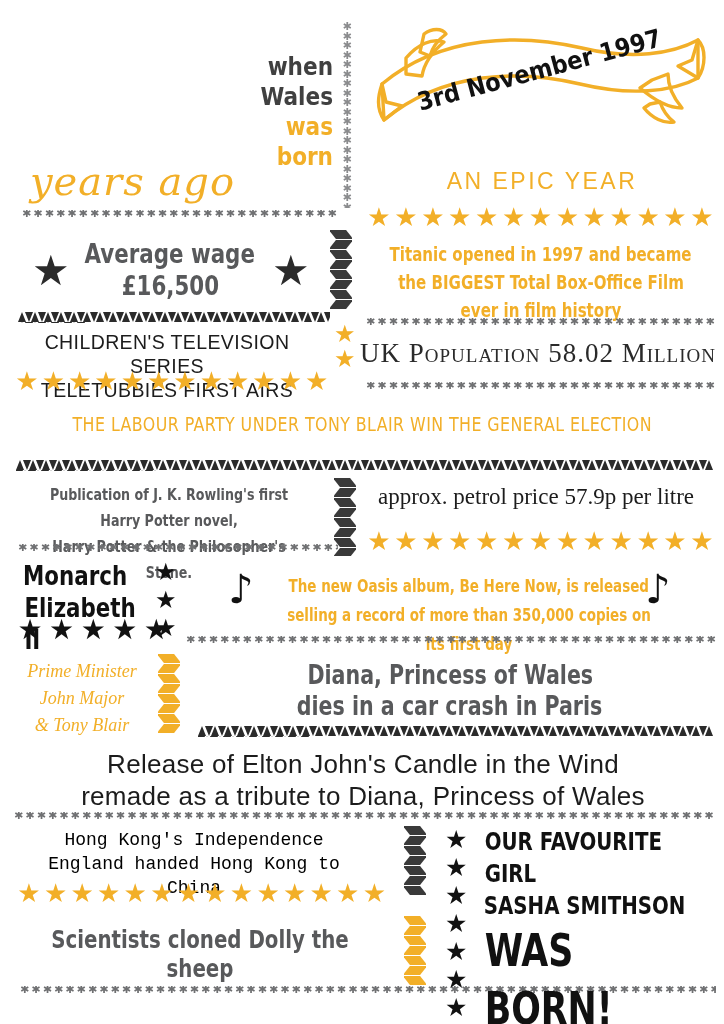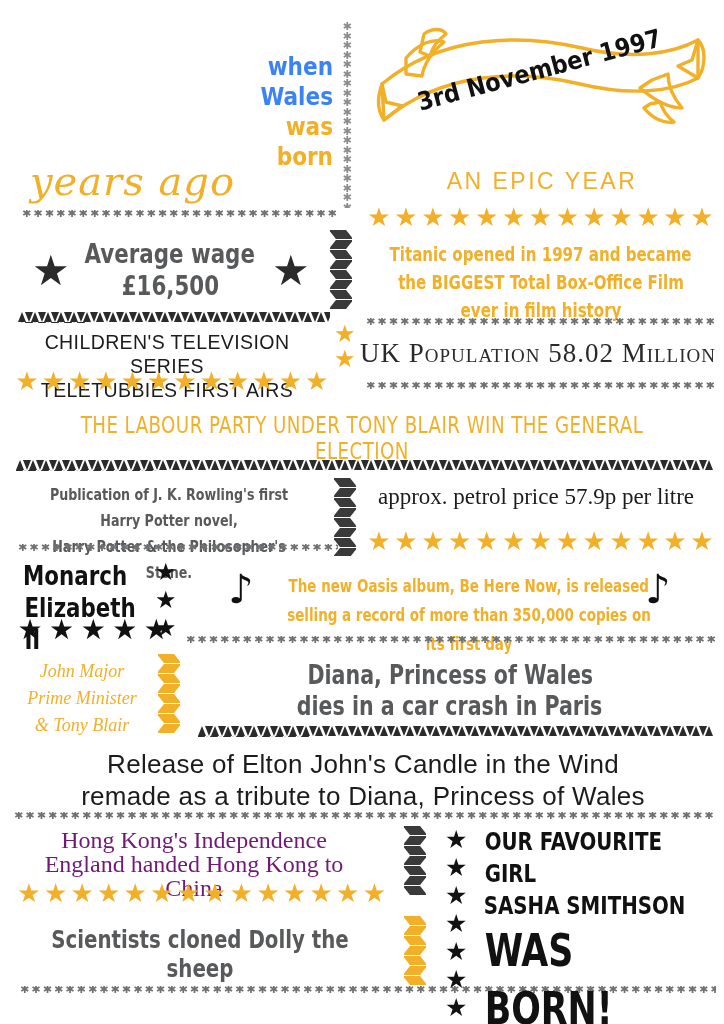--- a/index.html
+++ b/index.html
@@ -16,21 +16,21 @@
     width: 724px;
     height: 1024px;
     background: #ffffff;
     overflow: hidden;
   }
 
   
   .abs { position: absolute; }
   .ctr { text-align: center; }
   .yellow { color: #F2AF28; }
-  .gray   { color: #3b82f6; }
+  .gray   { color: #404040; }
 
   
   .sq88 { display:inline-block; transform: scaleX(.88); transform-origin:center; }
 
   
   .ast-row {
     font-family: "DejaVu Sans", sans-serif;
     color: #6f7072;
     font-size: 11px;
     letter-spacing: 2.1px;
@@ -169,21 +169,21 @@
     color: #2a2a2a;
     font-size: 27px;
     font-variant: small-caps;
     letter-spacing: 1px;
   }
 
   #labour {
     left: 12px; top: 412px; width: 700px; text-align: center;
     color: #F2AF28;
     font-family: "DejaVu Sans Condensed", "Liberation Sans", sans-serif;
-    font-size: 23px;
+    font-size: 20px;
     letter-spacing: .5px;
   }
 
   #potter {
     left: 14px; top: 482px; width: 310px; text-align: center;
     color: #58595B;
     line-height: 26px;
   }
   #potter div {
     font-family: "DejaVu Sans Condensed", "Liberation Sans", sans-serif;
@@ -245,23 +245,23 @@
     color: #1c1c1c;
     font-family: "Liberation Sans", sans-serif;
     font-weight: 300;
     font-size: 26px;
     line-height: 32px;
     letter-spacing: .3px;
   }
 
   #hongkong {
     left: 18px; top: 828px; width: 352px; text-align: center;
-    color: #701a75;
-    font-family: Liberation Serif, serif;
-    font-size: 24px;
+    color: #000000;
+    font-family: Liberation Mono, monospace;
+    font-size: 18px;
     line-height: 24px;
   }
 
   #dolly {
     left: 14px; top: 925px; width: 372px; text-align: center;
     color: #58595B;
     font-family: "DejaVu Sans Condensed", "Liberation Sans", sans-serif;
     font-weight: bold;
     font-size: 25px;
   }
@@ -421,22 +421,22 @@
   <div class="abs" id="oasis">
     <div><span class="sq88">The new Oasis album, Be Here Now, is released</span></div>
     <div><span class="sq88">selling a record of more than 350,000 copies on its first day</span></div>
   </div>
   <div class="abs" style="left:228px; top:566px; font-size:40px; color:#111; font-family:'DejaVu Sans',sans-serif;">♪</div>
   <div class="abs" style="left:645px; top:566px; font-size:40px; color:#111; font-family:'DejaVu Sans',sans-serif;">♪</div>
 
   <div class="abs ast-row" style="left:186px; top:636px; width:530px;">✱✱✱✱✱✱✱✱✱✱✱✱✱✱✱✱✱✱✱✱✱✱✱✱✱✱✱✱✱✱✱✱✱✱✱✱✱✱✱✱✱✱✱✱✱✱✱✱✱✱✱</div>
 
   <div class="abs" id="pm">
+    <div>Prime Minister</div>
     <div>John Major</div>
-    <div>Prime Minister</div>
     <div>&amp; Tony Blair</div>
   </div>
 
   <div class="abs zig-v ylw" style="left:158px; top:654px; height:84px;">
       <b></b>
       <b></b>
       <b></b>
       <b></b>
       <b></b>
       <b></b>

